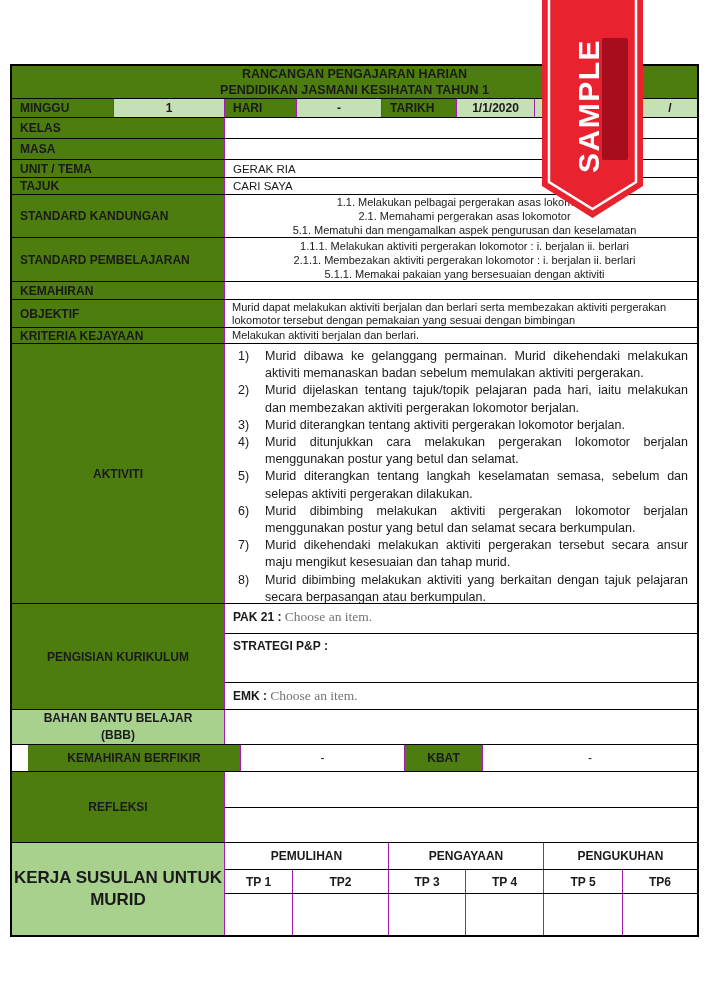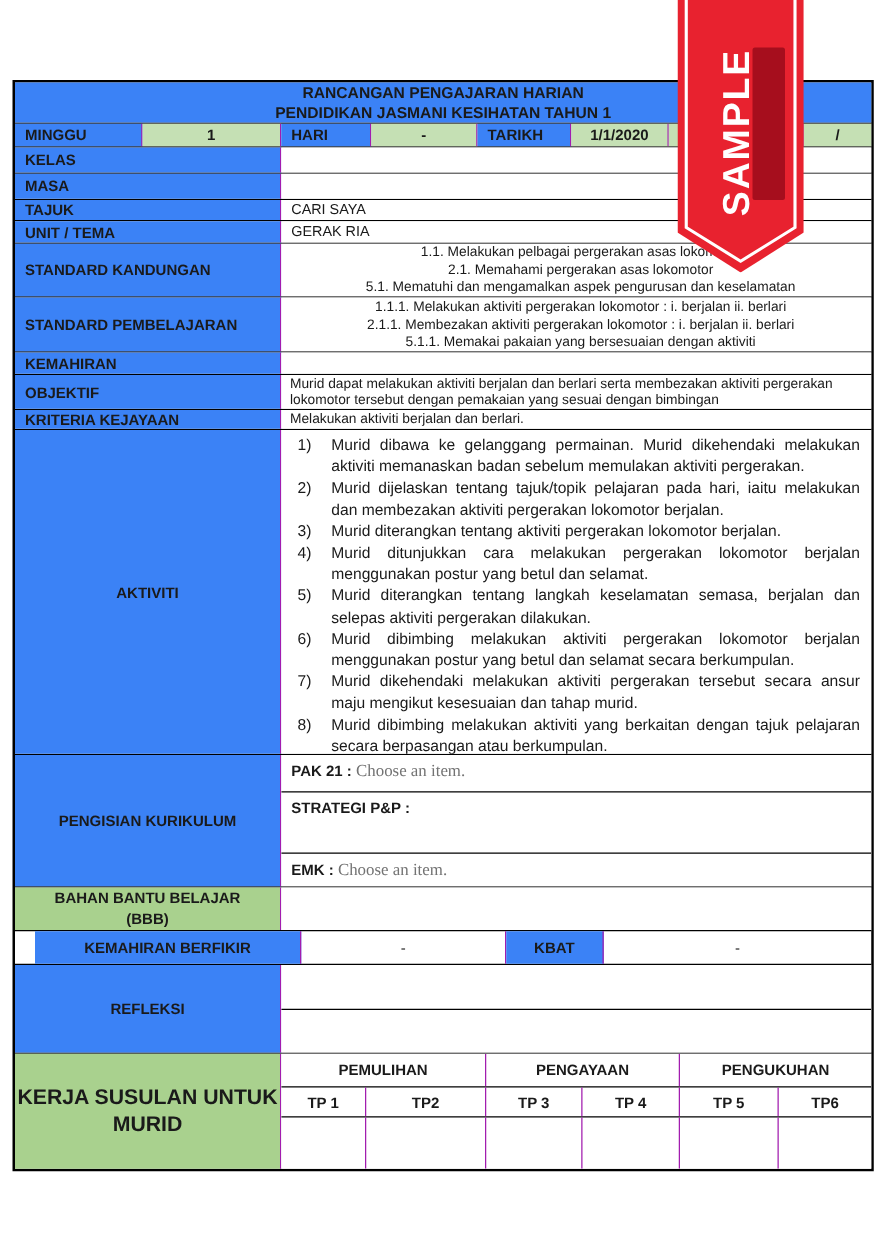--- a/index.html
+++ b/index.html
@@ -4,21 +4,21 @@
 <style>
   html,body{margin:0;padding:0;}
   body{width:709px;height:994px;background:#ffffff;position:relative;overflow:hidden;
        font-family:"Liberation Sans", sans-serif;color:#1a1a1a;}
   *{box-sizing:border-box;}
   .sheet{position:absolute;left:10px;top:64px;width:689px;border:2px solid #000;background:#fff;}
   .row{display:flex;border-bottom:1px solid #000;width:100%;}
   .row:last-child{border-bottom:none;}
   .cell{border-right:1px solid #a21caf;display:flex;align-items:center;overflow:hidden;}
   .cell.last{border-right:none;}
-  .g{background:#3b82f6;}
+  .g{background:#4d7c0f;}
   .lg{background:#c5e0b4;}
   .lbl{font-weight:bold;font-size:12px;padding-left:8px;}
   .lblc{font-weight:bold;font-size:12px;justify-content:center;text-align:center;padding-left:0;}
   .labelcol{width:213px;flex:0 0 213px;}
   .content{flex:1;background:#fff;}
   .titlebox{flex-direction:column;justify-content:center;text-align:center;
             font-weight:bold;font-size:12.5px;line-height:16px;width:100%;}
   .val{font-weight:bold;font-size:12px;justify-content:center;}
   .txt{font-size:11.5px;padding-left:8px;}
   .list{flex-direction:column;justify-content:center;align-items:center;
@@ -64,28 +64,28 @@
   <div class="row" style="height:21px;">
     <div class="cell g lbl labelcol">KELAS</div>
     <div class="cell last content"></div>
   </div>
 
   <div class="row" style="height:21px;">
     <div class="cell g lbl labelcol">MASA</div>
     <div class="cell last content"></div>
   </div>
 
+  <div class="row" style="height:18px;">
+    <div class="cell g lbl labelcol">UNIT / TEMA</div>
+    <div class="cell last content txt">GERAK RIA</div>
+  </div>
+
   <div class="row" style="height:17px;">
     <div class="cell g lbl labelcol">TAJUK</div>
     <div class="cell last content txt">CARI SAYA</div>
-  </div>
-
-  <div class="row" style="height:18px;">
-    <div class="cell g lbl labelcol">UNIT / TEMA</div>
-    <div class="cell last content txt">GERAK RIA</div>
   </div>
 
   <div class="row" style="height:43px;">
     <div class="cell g lbl labelcol">STANDARD KANDUNGAN</div>
     <div class="cell last content list">
       <div>1.1. Melakukan pelbagai pergerakan asas lokomotor</div>
       <div>2.1. Memahami pergerakan asas lokomotor</div>
       <div>5.1. Mematuhi dan mengamalkan aspek pengurusan dan keselamatan</div>
     </div>
   </div>
@@ -128,21 +128,21 @@
       <div class="akt-item">
         <span class="akt-num">3)</span>
         <span class="akt-text">Murid diterangkan tentang aktiviti pergerakan lokomotor berjalan.</span>
       </div>
       <div class="akt-item">
         <span class="akt-num">4)</span>
         <span class="akt-text">Murid ditunjukkan cara melakukan pergerakan lokomotor berjalan menggunakan postur yang betul dan selamat.</span>
       </div>
       <div class="akt-item">
         <span class="akt-num">5)</span>
-        <span class="akt-text">Murid diterangkan tentang langkah keselamatan semasa, berjalan dan selepas aktiviti pergerakan dilakukan.</span>
+        <span class="akt-text">Murid diterangkan tentang langkah keselamatan semasa, sebelum dan selepas aktiviti pergerakan dilakukan.</span>
       </div>
       <div class="akt-item">
         <span class="akt-num">6)</span>
         <span class="akt-text">Murid dibimbing melakukan aktiviti pergerakan lokomotor berjalan menggunakan postur yang betul dan selamat secara berkumpulan.</span>
       </div>
       <div class="akt-item">
         <span class="akt-num">7)</span>
         <span class="akt-text">Murid dikehendaki melakukan aktiviti pergerakan tersebut secara ansur maju mengikut kesesuaian dan tahap murid.</span>
       </div>
       <div class="akt-item">

